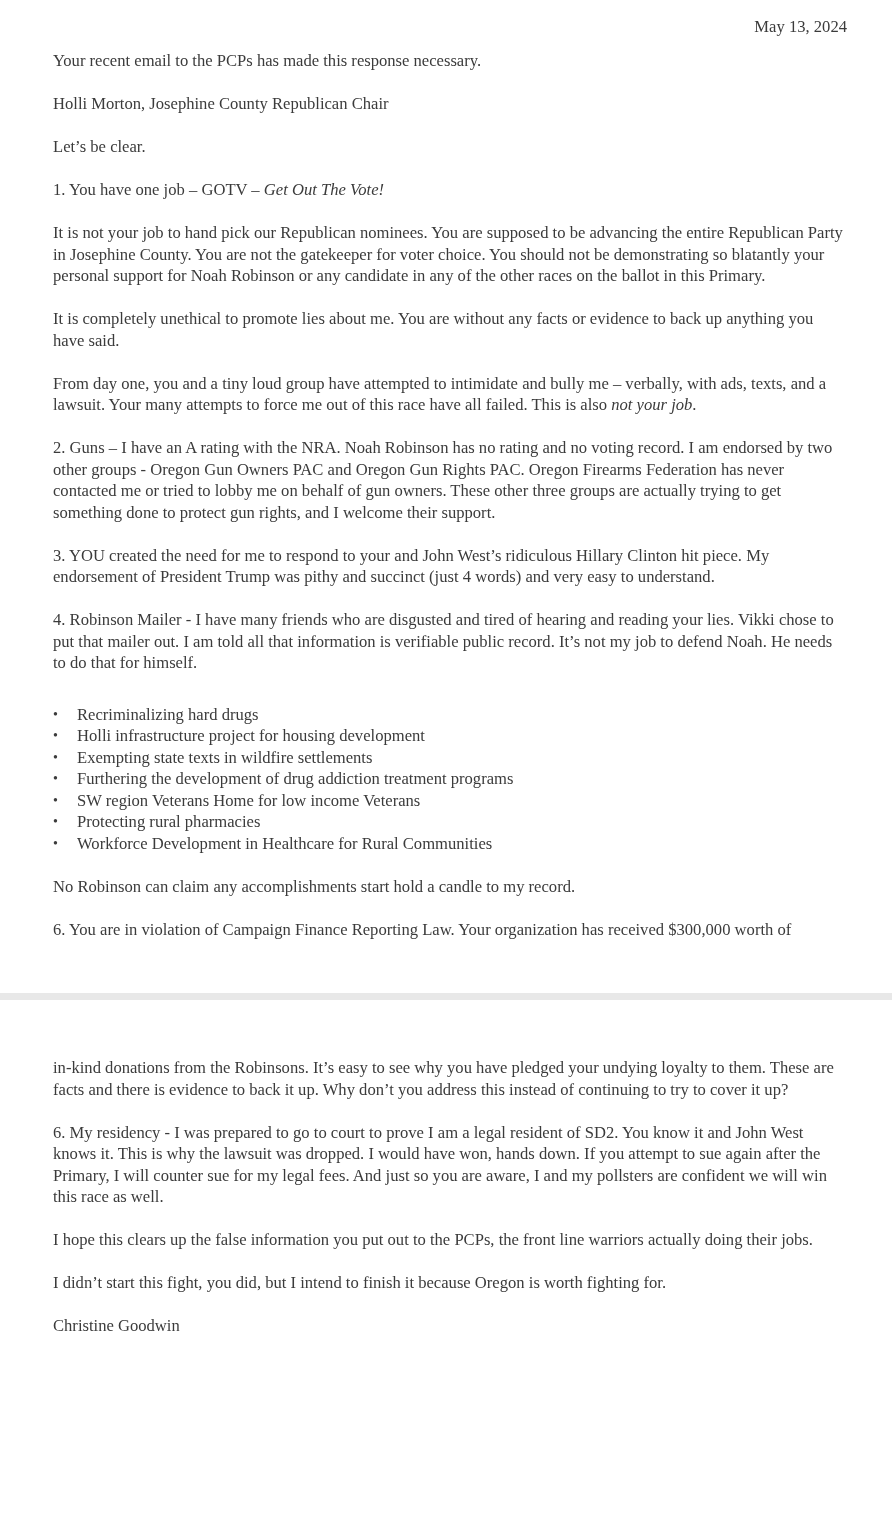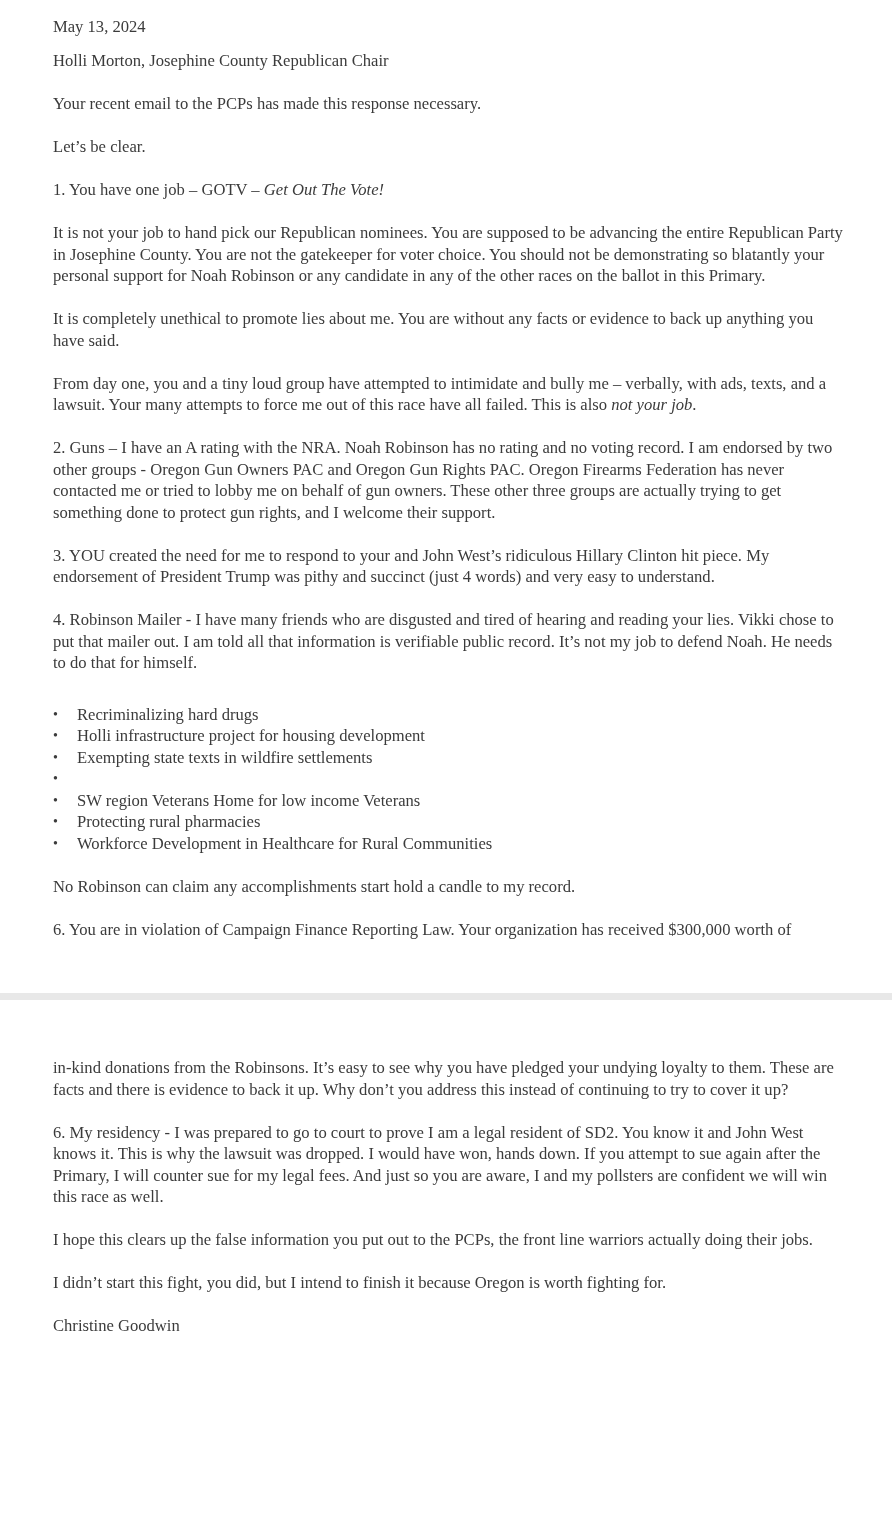--- a/index.html
+++ b/index.html
@@ -16,21 +16,21 @@
   }
   .doc{
     box-sizing:content-box;
     width:794px;
     padding:16px 45px 0 53px;
     font-size:16.6px;
     line-height:21.5px;
     color:var(--text-color);
   }
   .doc p{margin:0 0 21.5px 0;}
-  .doc p.tight{margin-bottom:12.5px;}
+  .doc p.tight{margin-bottom:12.5px;text-align:right;}
   .doc .it{font-style:italic;}
   .doc ul{
     list-style:none;
     margin:30px 0 22px 0;
     padding:0;
   }
   .doc li{display:flex;line-height:21.5px;}
   .doc li .bullet{
     flex:0 0 24px;
     width:24px;
@@ -43,22 +43,22 @@
     background:var(--pb-color);
     margin-left:-53px;
     margin-right:-45px;
   }
 </style>
 </head>
 <body>
 
 <div class="doc">
     <p class="tight"><span>May 13, 2024</span></p>
+    <p><span>Your recent email to the PCPs has made this response necessary.</span></p>
     <p><span>Holli Morton, Josephine County Republican Chair</span></p>
-    <p><span>Your recent email to the PCPs has made this response necessary.</span></p>
     <p><span>Let’s be clear.</span></p>
     <p><span>1. You have one job – GOTV – </span><span class="it">Get Out The Vote!</span></p>
     <p><span>It is not your job to hand pick our Republican nominees. You are supposed to be advancing the entire Republican Party in Josephine County. You are not the gatekeeper for voter choice. You should not be demonstrating so blatantly your personal support for Noah Robinson or any candidate in any of the other races on the ballot in this Primary.</span></p>
     <p><span>It is completely unethical to promote lies about me. You are without any facts or evidence to back up anything you have said.</span></p>
     <p><span>From day one, you and a tiny loud group have attempted to intimidate and bully me – verbally, with ads, texts, and a lawsuit. Your many attempts to force me out of this race have all failed. This is also </span><span class="it">not your job</span><span>.</span></p>
     <p><span>2. Guns – I have an A rating with the NRA. Noah Robinson has no rating and no voting record. I am endorsed by two other groups - Oregon Gun Owners PAC and Oregon Gun Rights PAC. Oregon Firearms Federation has never contacted me or tried to lobby me on behalf of gun owners. These other three groups are actually trying to get something done to protect gun rights, and I welcome their support.</span></p>
     <p><span>3. YOU created the need for me to respond to your and John West’s ridiculous Hillary Clinton hit piece. My endorsement of President Trump was pithy and succinct (just 4 words) and very easy to understand.</span></p>
     <p><span>4. Robinson Mailer - I have many friends who are disgusted and tired of hearing and reading your lies. Vikki chose to put that mailer out. I am told all that information is verifiable public record. It’s not my job to defend Noah. He needs to do that for himself.</span></p>
     <ul>
       <li>
@@ -68,20 +68,21 @@
       <li>
         <span class="bullet">•</span>
         <span>Holli infrastructure project for housing development</span>
       </li>
       <li>
         <span class="bullet">•</span>
         <span>Exempting state texts in wildfire settlements</span>
       </li>
       <li>
         <span class="bullet">•</span>
+        <span>Furthering the development of drug addiction treatment programs</span>
       </li>
       <li>
         <span class="bullet">•</span>
         <span>SW region Veterans Home for low income Veterans</span>
       </li>
       <li>
         <span class="bullet">•</span>
         <span>Protecting rural pharmacies</span>
       </li>
       <li>

